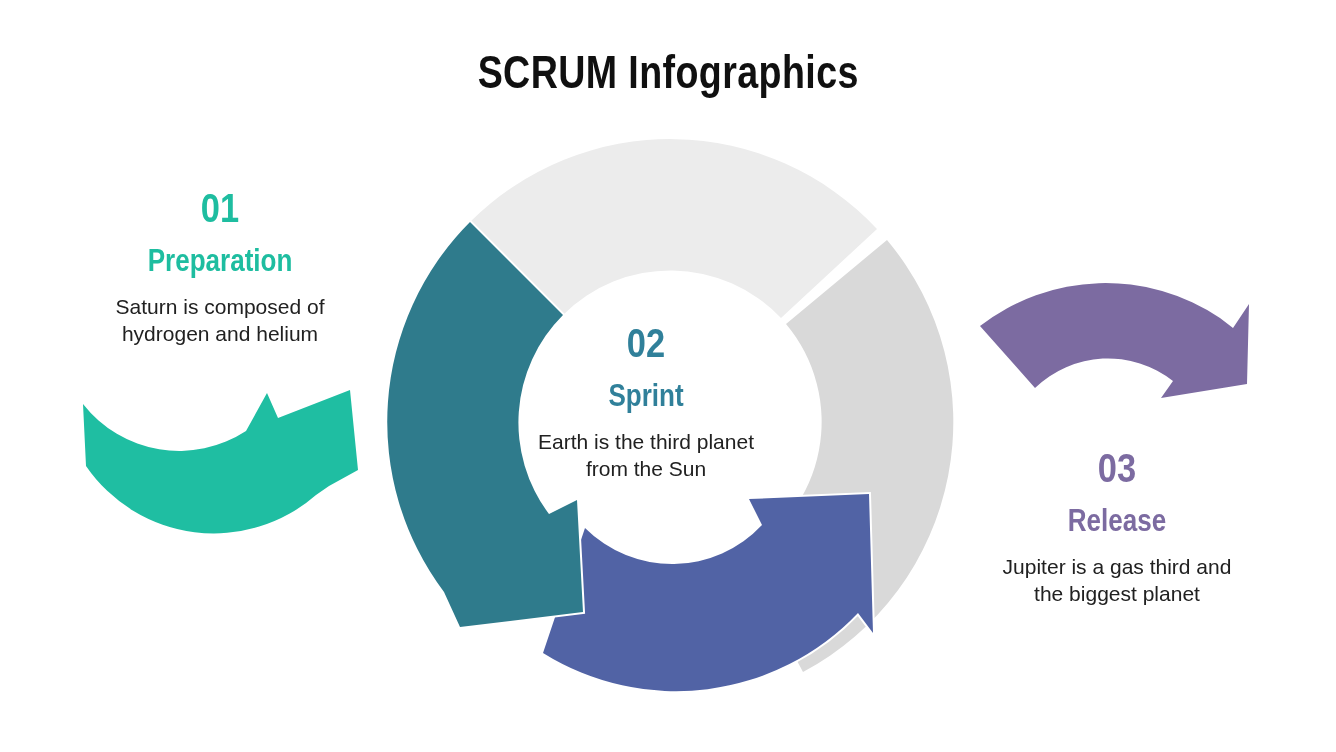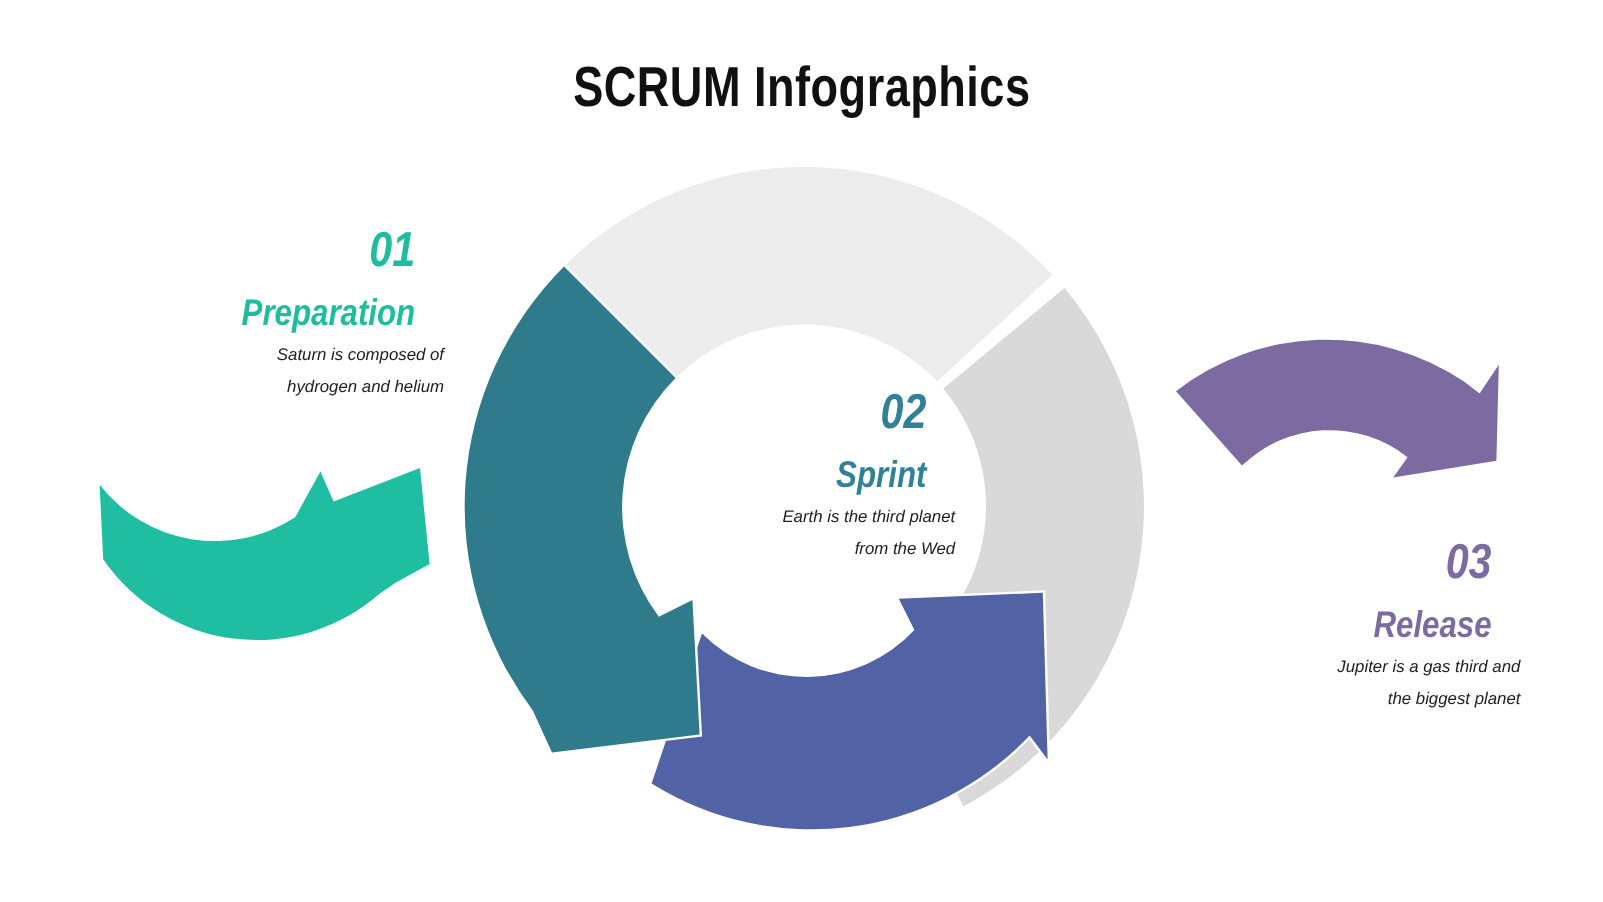--- a/index.html
+++ b/index.html
@@ -15,31 +15,31 @@
   }
   .slide-title span{
     display:inline-block;
     font-size:47px;font-weight:bold;letter-spacing:.5px;
     transform:scaleX(.80);white-space:nowrap;
   }
 
   svg.diagram{position:absolute;left:0;top:0;}
   .outlined{stroke:#ffffff;stroke-width:4;paint-order:stroke;stroke-linejoin:miter;}
 
-  .step{position:absolute;text-align:right;font-style:italic;}
+  .step{position:absolute;text-align:center;}
   .step .num{
     font-size:41px;line-height:46px;font-weight:bold;
     transform:scaleX(.84);white-space:nowrap;
   }
   .step .head{
     font-size:31px;line-height:36px;font-weight:bold;margin-top:12px;
     transform:scaleX(.84);white-space:nowrap;
   }
   .step .desc{
-    font-size:14px;line-height:27px;margin-top:3px;color:#212121;
+    font-size:21px;line-height:27px;margin-top:14px;color:#212121;
     white-space:pre-line;
   }
   .step1{left:70px;top:185px;width:300px;}
   .step1 .num,.step1 .head{color:#1EBDA0;}
   .step2{left:496px;top:320px;width:300px;}
   .step2 .num,.step2 .head{color:#30809A;}
   .step3{left:967px;top:445px;width:300px;}
   .step3 .num,.step3 .head{color:#7C6BA1;}
 </style>
 </head>
@@ -69,21 +69,21 @@
     <div class="num">01</div>
     <div class="head">Preparation</div>
     <div class="desc">Saturn is composed of
 hydrogen and helium</div>
   </div>
 
   <div class="step step2">
     <div class="num">02</div>
     <div class="head">Sprint</div>
     <div class="desc">Earth is the third planet
-from the Wed</div>
+from the Sun</div>
   </div>
 
   <div class="step step3">
     <div class="num">03</div>
     <div class="head">Release</div>
     <div class="desc">Jupiter is a gas third and
 the biggest planet</div>
   </div>
 
 </div>

